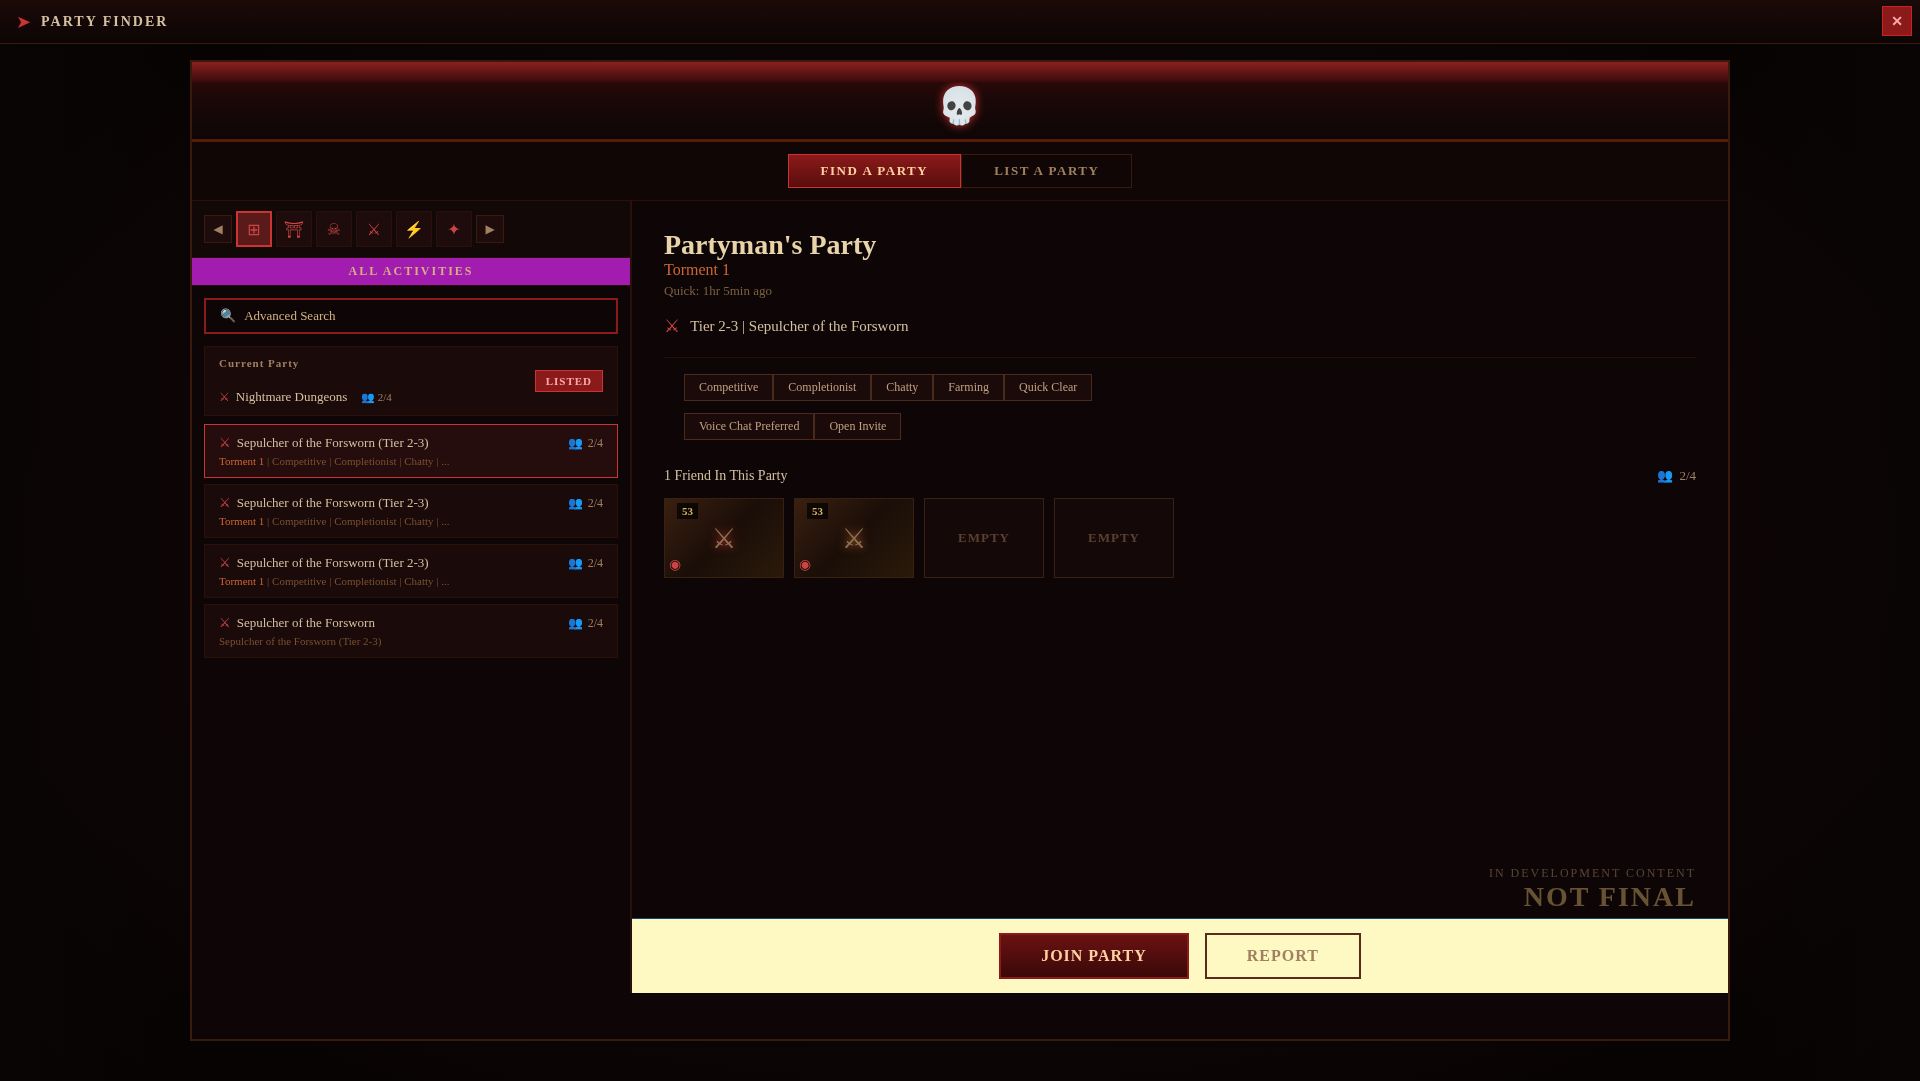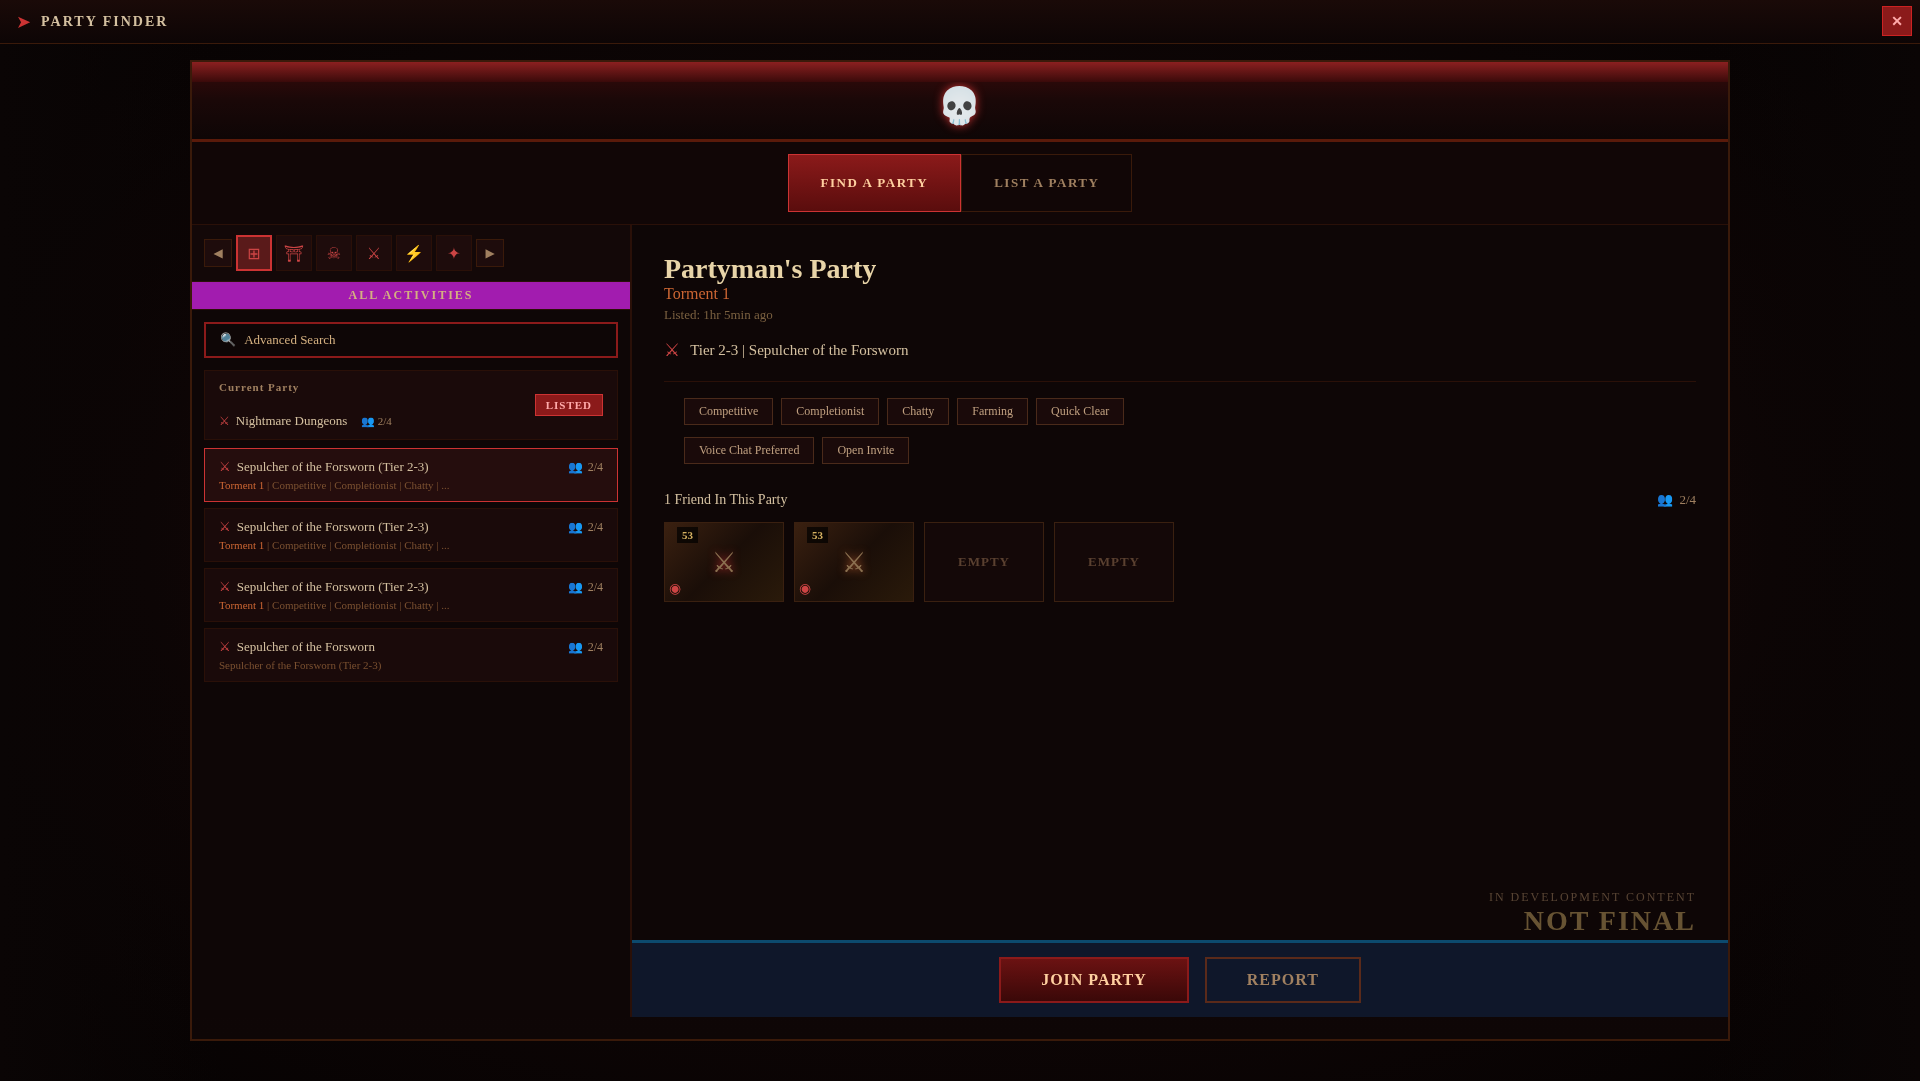--- a/index.html
+++ b/index.html
@@ -114,21 +114,21 @@
     .tab-bar {
       display: flex;
       justify-content: center;
       align-items: center;
       padding: 12px 0;
       background: #110606;
       border-bottom: 1px solid #2a1008;
       gap: 0;
     }
     .tab-btn {
-      padding: 20px 32px;
+      padding: 8px 32px;
       background: transparent;
       border: 1px solid #3a1a0a;
       color: #a08060;
       font-size: 13px;
       letter-spacing: 1.5px;
       cursor: pointer;
       font-family: 'Georgia', serif;
       font-weight: bold;
       text-transform: uppercase;
     }
@@ -345,21 +345,21 @@
     }
     .dungeon-icon {
       color: #cc4444;
       font-size: 18px;
     }
 
     
     .tags-row {
       display: flex;
       flex-wrap: wrap;
-      gap: 8px;
+      gap: 0;
       margin-bottom: 12px;
       padding-left: 20px;
     }
     .tag-pill {
       border: 1px solid #4a2a1a;
       color: #c0a080;
       padding: 5px 14px;
       font-size: 12px;
       font-family: 'Georgia', serif;
       background: #1a0a0a;
@@ -438,22 +438,22 @@
     }
 
     
     .bottom-bar {
       position: absolute;
       bottom: 0; left: 0; right: 0;
       padding: 14px 32px;
       display: flex;
       justify-content: center;
       gap: 16px;
-      background: #0f172a;
-      border-top: 3px solid #0c4a6e;
+      background: #fef9c3;
+      border-top: 1px solid #0c4a6e;
     }
     .action-btn {
       padding: 12px 40px;
       border: 2px solid #8b1a1a;
       background: linear-gradient(to bottom, #6b1212, #3a0808);
       color: #ffd0a0;
       font-size: 16px;
       font-family: 'Georgia', serif;
       font-weight: bold;
       letter-spacing: 1px;
@@ -623,21 +623,21 @@
             <span style="color:#7a5030;">Sepulcher of the Forsworn (Tier 2-3)</span>
           </div>
         </div>
 
       </div>
     </div>
 
     <div class="right-panel">
       <div class="party-title">Partyman's Party</div>
       <div class="party-subtitle">Torment 1</div>
-      <div class="party-listed-time">Listed: 1hr 5min ago</div>
+      <div class="party-listed-time">Quick: 1hr 5min ago</div>
       <div class="party-dungeon-info">
         <span class="dungeon-icon">⚔</span>
         <span>Tier 2-3  |  Sepulcher of the Forsworn</span>
       </div>
 
       <div class="divider"></div>
 
       <div class="tags-row">
         <div class="tag-pill">Competitive</div>
         <div class="tag-pill">Completionist</div>

